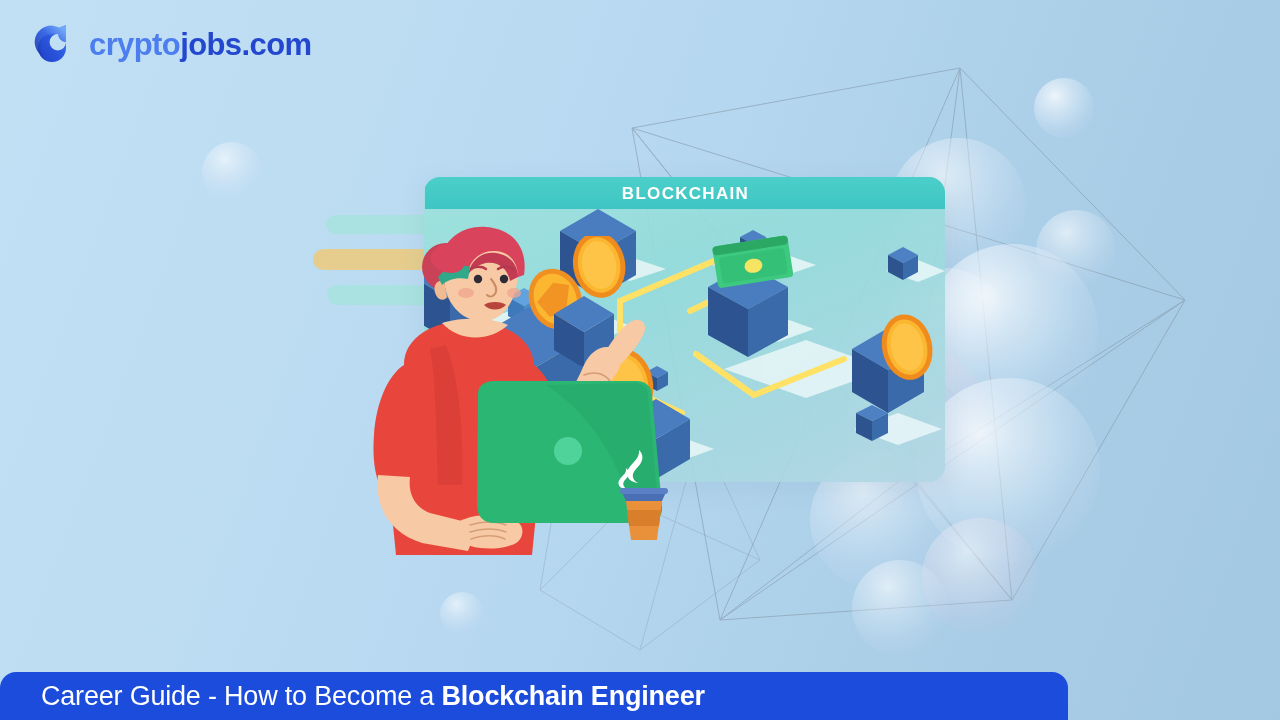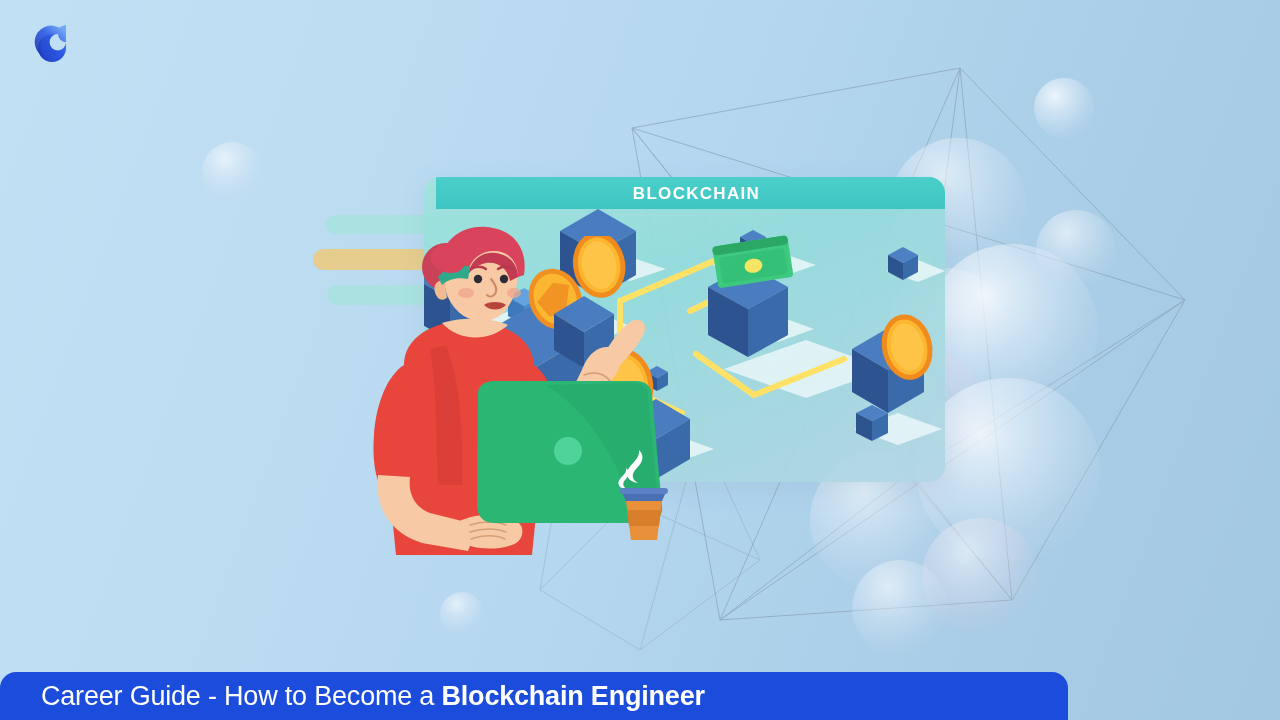--- a/index.html
+++ b/index.html
@@ -39,21 +39,21 @@
   #panel {
     position: absolute;
     left: 424px; top: 177px;
     width: 521px; height: 305px;
     border-radius: 16px;
     overflow: hidden;
     background: linear-gradient(160deg, rgba(160,226,221,0.92) 0%, rgba(140,218,216,0.90) 40%, rgba(168,210,222,0.80) 100%);
     box-shadow: 0 6px 26px rgba(90,130,160,0.12);
   }
   #panel-header {
-    position: absolute; left: 12px; top: 0;
+    position: absolute; left: 1px; top: 0;
     width: 100%; height: 32px;
     background: linear-gradient(180deg, #4ccfca 0%, #3ec5c3 100%);
     display: flex; align-items: center; justify-content: center;
   }
   #panel-title {
     color: #ffffff;
     font-size: 17px;
     font-weight: bold;
     letter-spacing: 1.3px;
     line-height: 1;
@@ -164,20 +164,23 @@
           <stop offset="60%" stop-color="#2e5ce4"></stop>
           <stop offset="100%" stop-color="#6ba4f8"></stop>
         </linearGradient>
       </defs>
 
       <path d="M32 3 L32 26 A14 14 0 1 1 18 12 L24 12 A8.2 8.2 0 1 0 32 20.2 L32 3 Z" fill="url(#lgA)"></path>
       <path d="M32 3 L32 20.2 A8.2 8.2 0 0 1 24 12 L18 12 A14 14 0 0 0 9.2 34.5
                A14 14 0 0 1 25.2 5.6 Z" fill="url(#lgB)" opacity="0.9"></path>
       <path d="M32 3 L32 14 A11 11 0 0 0 25.5 5.2 Z" fill="#6ea8f9" opacity="0.85"></path>
     </svg>
+    <div class="wordmark">
+      <span class="w1">crypto</span><span class="w2">jobs.com</span>
+    </div>
   </div>
 
   <div class="bar b1"></div>
   <div class="bar b2"></div>
   <div class="bar b3"></div>
 
   <div id="panel">
     <div id="panel-header">
       <span id="panel-title">BLOCKCHAIN</span>
     </div>

